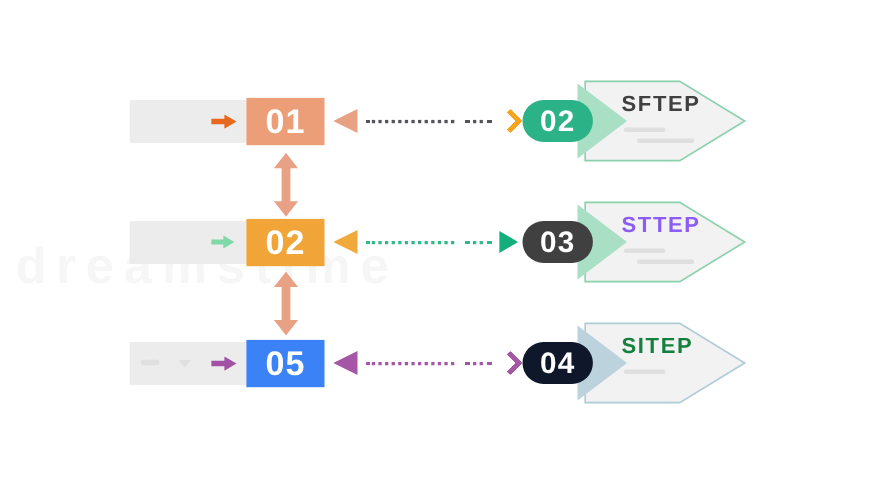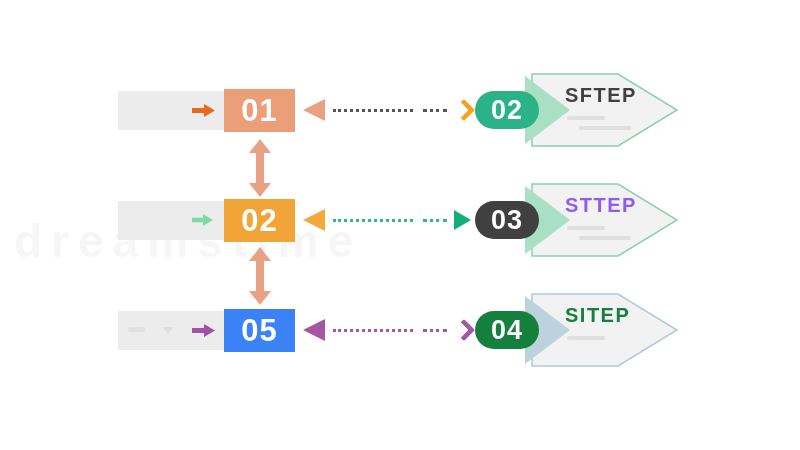--- a/index.html
+++ b/index.html
@@ -142,21 +142,21 @@
     <span class="tri-left" style="--c: #A557A5;"></span>
     <span class="dots dots-long" style="--c: #A557A5;"></span>
     <span class="dots dots-short" style="--c: #A557A5;"></span>
     <span class="chev" style="--c: #A557A5;"></span>
   </div>
   <div class="banner">
     <svg width="160" height="76" viewBox="0 0 160 76">
       <polygon points="12,2 98,2 157,38 98,74 12,74" stroke-width="1.5" fill="#F1F2F1" stroke="#AECBD6"></polygon>
       <polygon points="5,4 50,38 5,72" fill="#BCD2DC"></polygon>
     </svg>
-    <div class="pill" style="background-color: #15803d;">
+    <div class="pill" style="background-color: #0f172a;">
       <span>04</span>
     </div>
     <div class="step-label" style="color: #15803d;">SITEP</div>
     <div class="smudge s1"></div>
   </div>
 </div>
 
 <svg class="v-arrow a1" width="26" height="58" viewBox="0 0 26 58">
   <polygon points="13,0 24,14 17,14 17,44 24,44 13,58 2,44 9,44 9,14 2,14" fill="#E9A185"></polygon>
 </svg>

